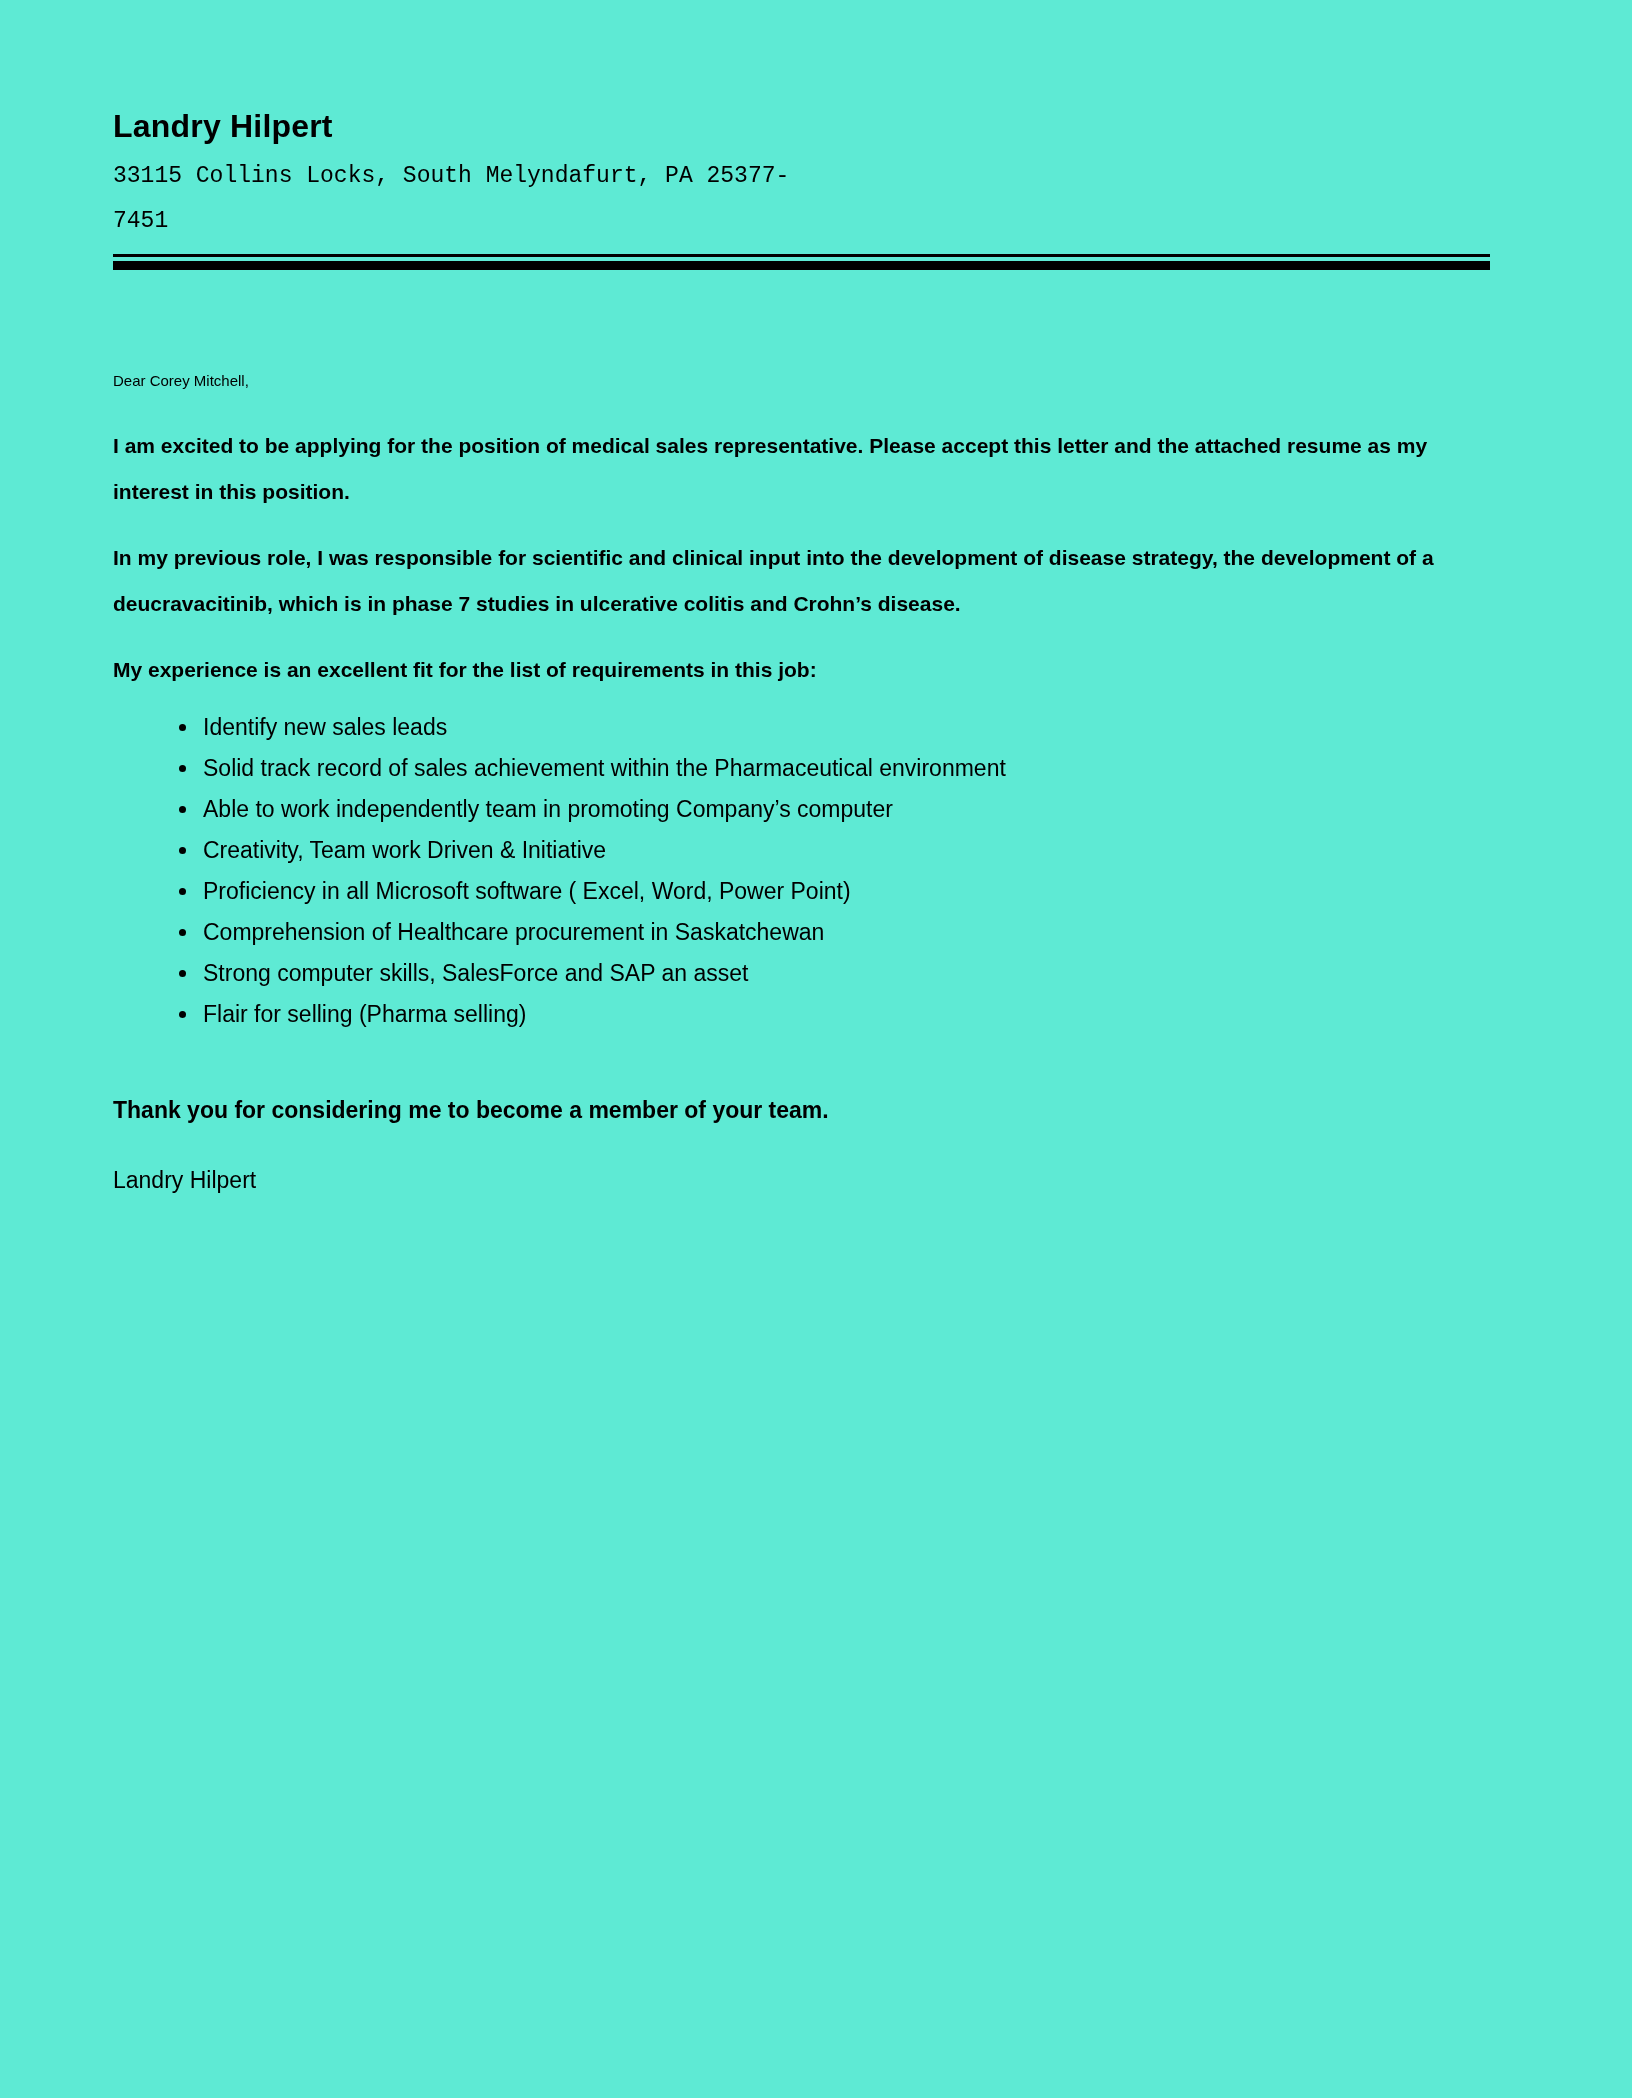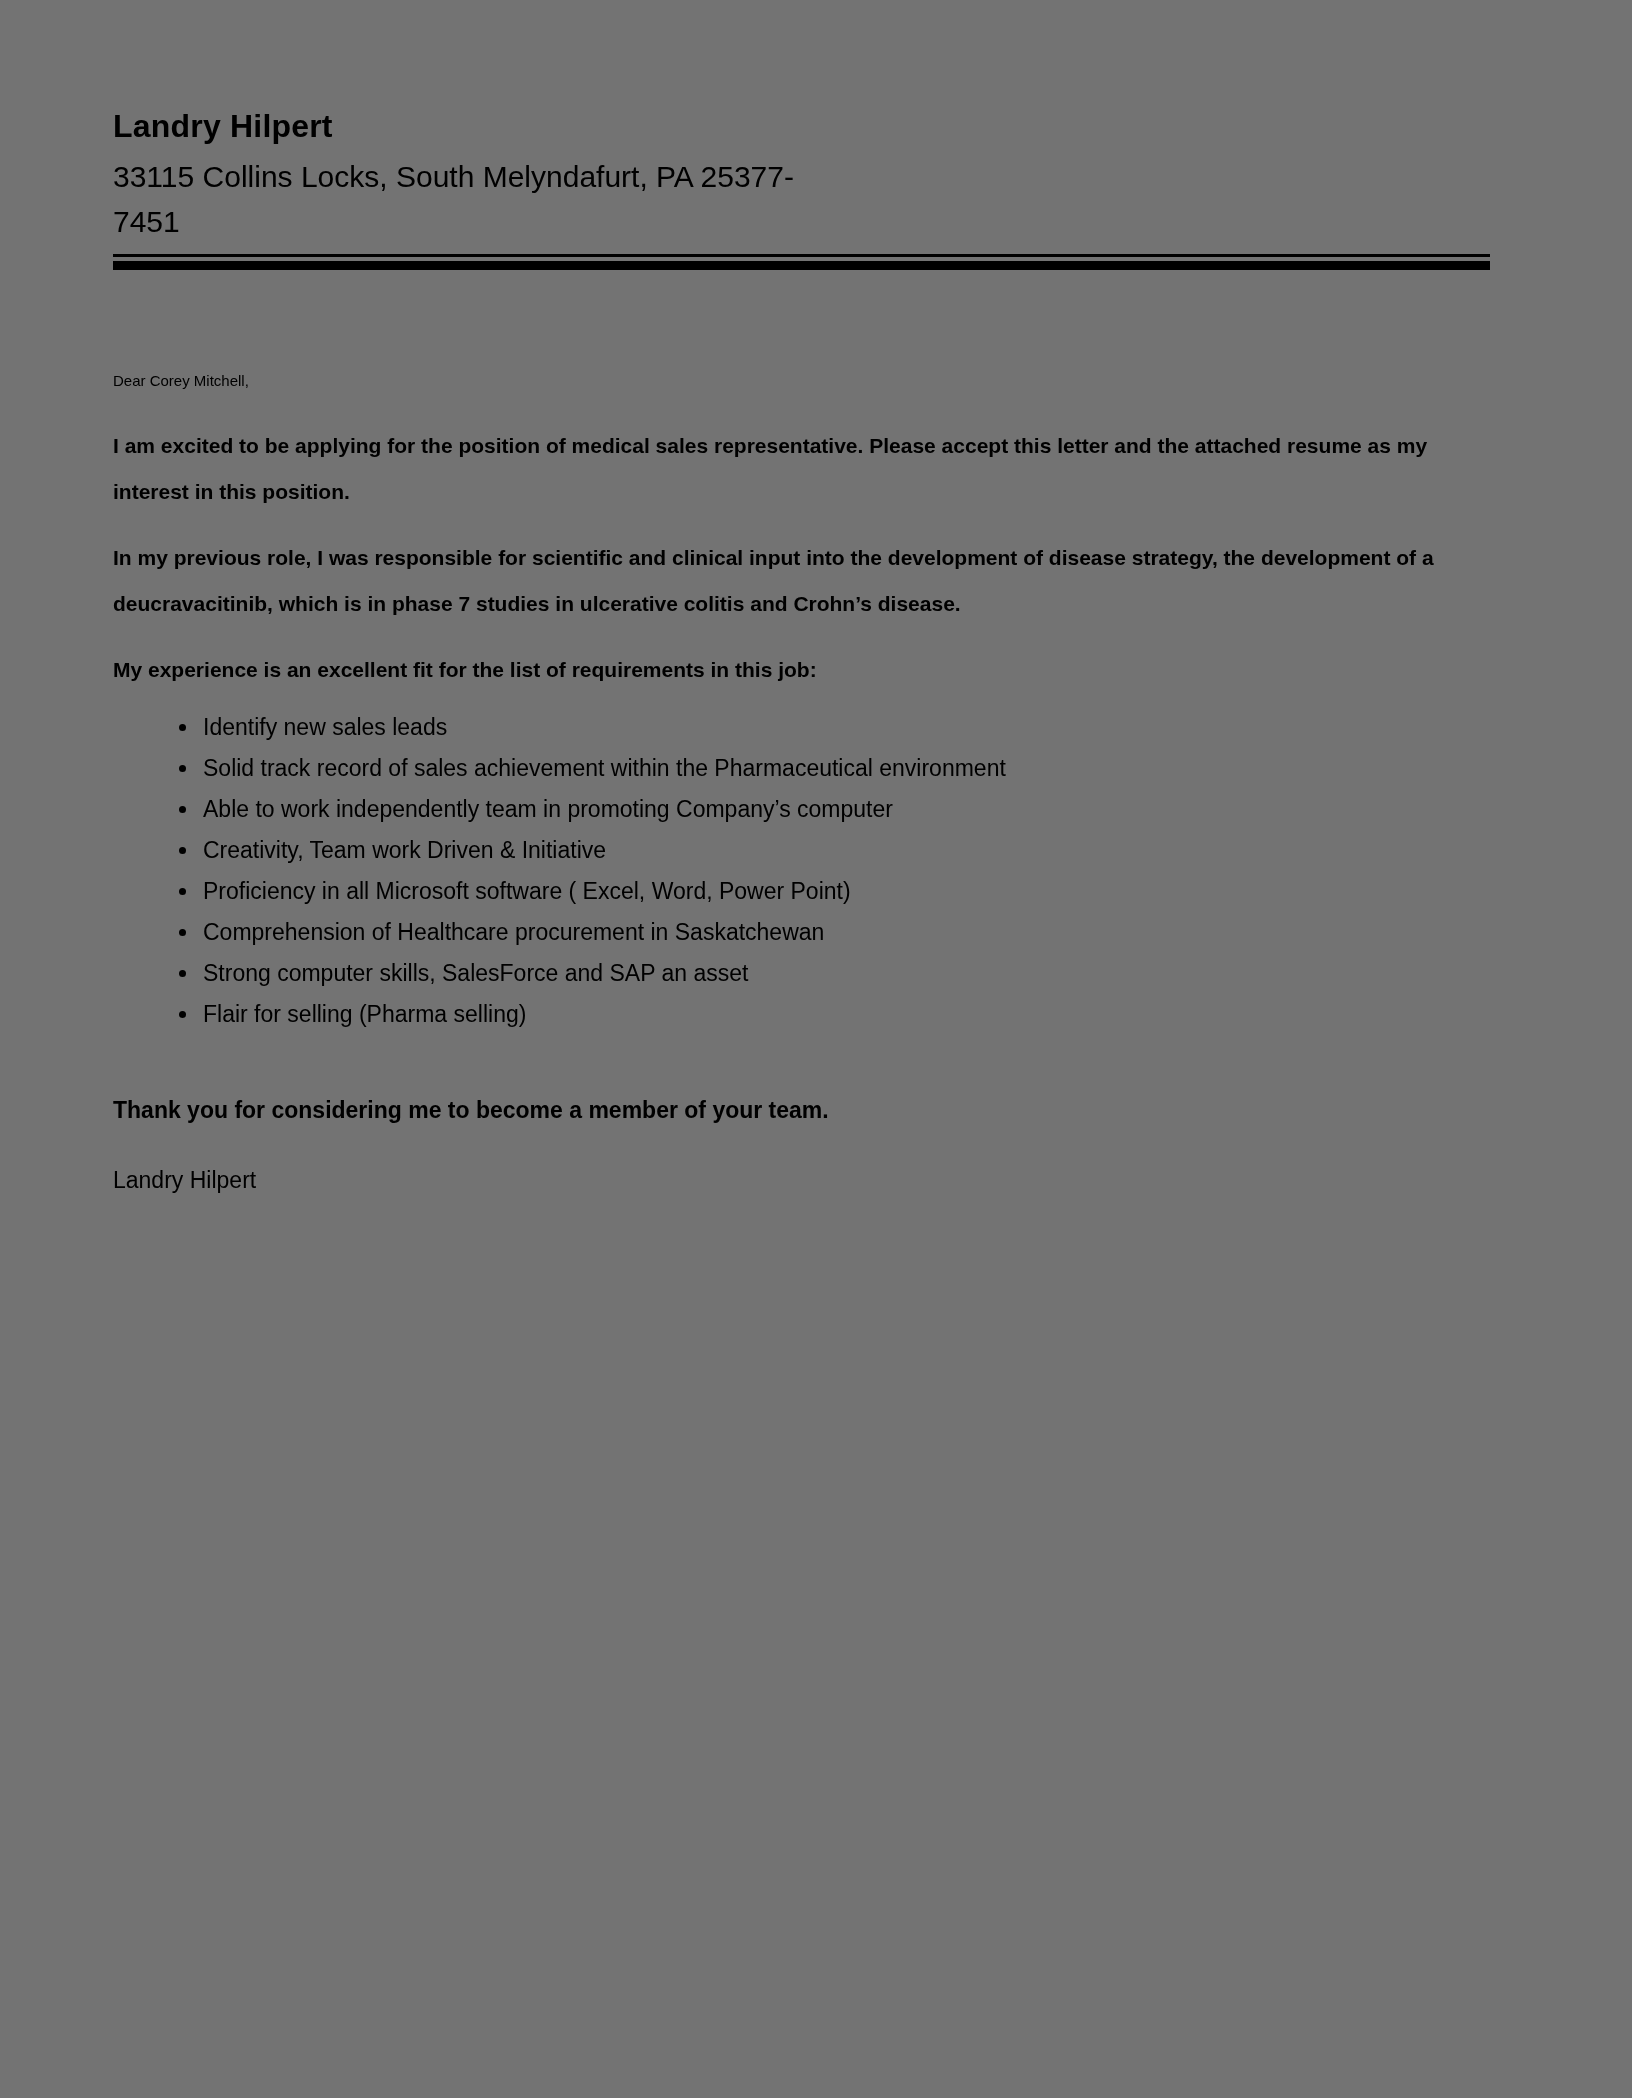--- a/index.html
+++ b/index.html
@@ -5,36 +5,37 @@
   * { margin: 0; padding: 0; box-sizing: border-box; }
   html, body { background: #ffffff; }
   body {
     font-family: "Liberation Sans", "DejaVu Sans", sans-serif;
     color: #000000;
   }
   .page {
     position: relative;
     width: 1632px;
     height: 2098px;
-    background: #737373;
+    background: #5eead4;
     padding: 0 142px 0 113px;
     overflow: hidden;
   }
   .applicant-name {
     margin-top: 106px;
     font-size: 32px;
     font-weight: 700;
     line-height: 40px;
     letter-spacing: 0.2px;
   }
   .address {
     margin-top: 8px;
-    font-size: 30px;
+    font-size: 23px;
     line-height: 45px;
     font-weight: 400;
+    font-family: Liberation Mono, monospace;
   }
   .divider {
     margin-top: 10px;
   }
   .divider .thin-rule {
     height: 0;
     border-top: 3px solid #000000;
   }
   .divider .thick-rule {
     margin-top: 4px;

